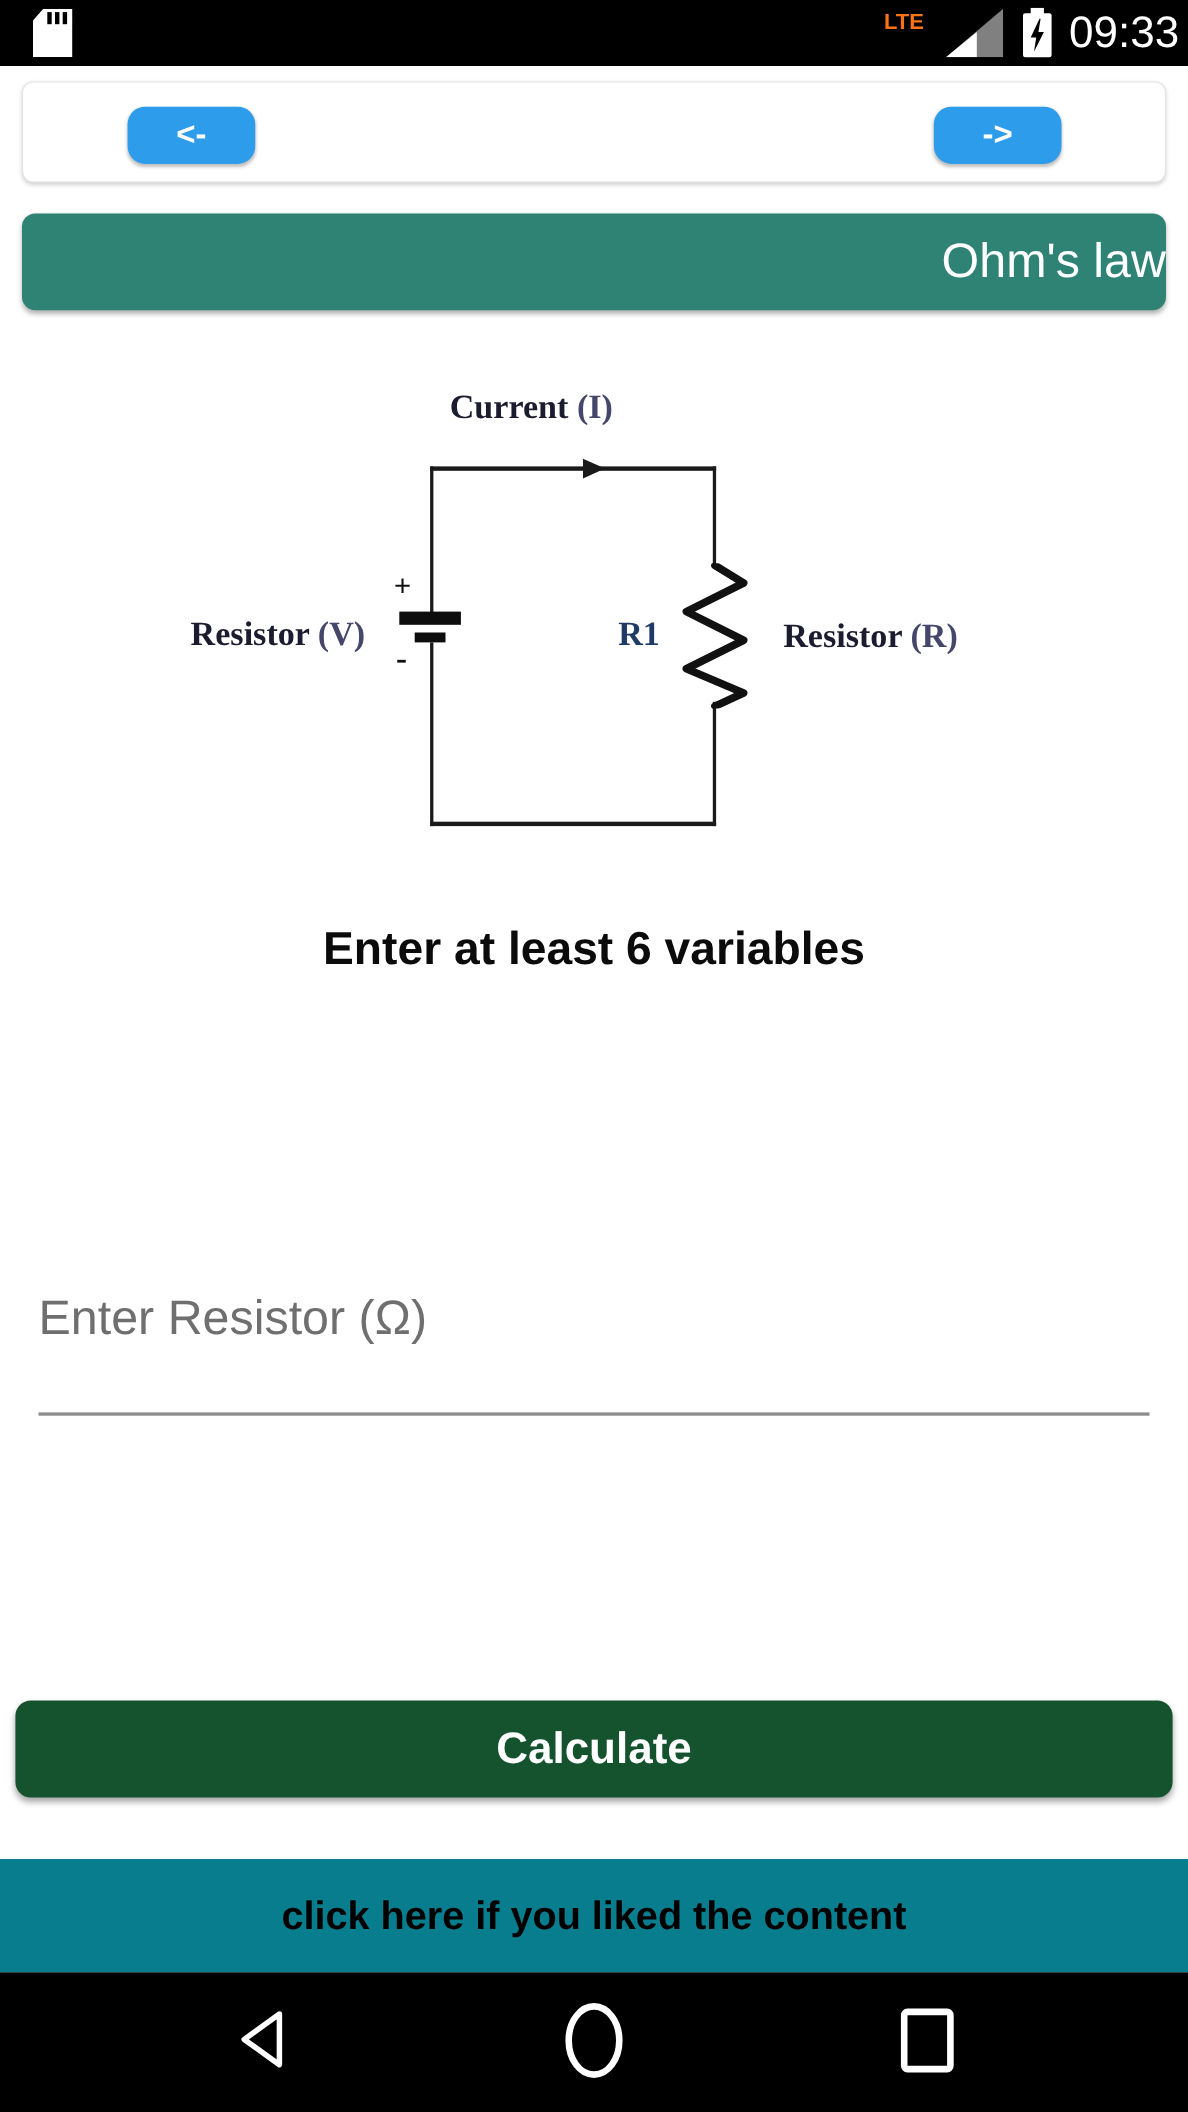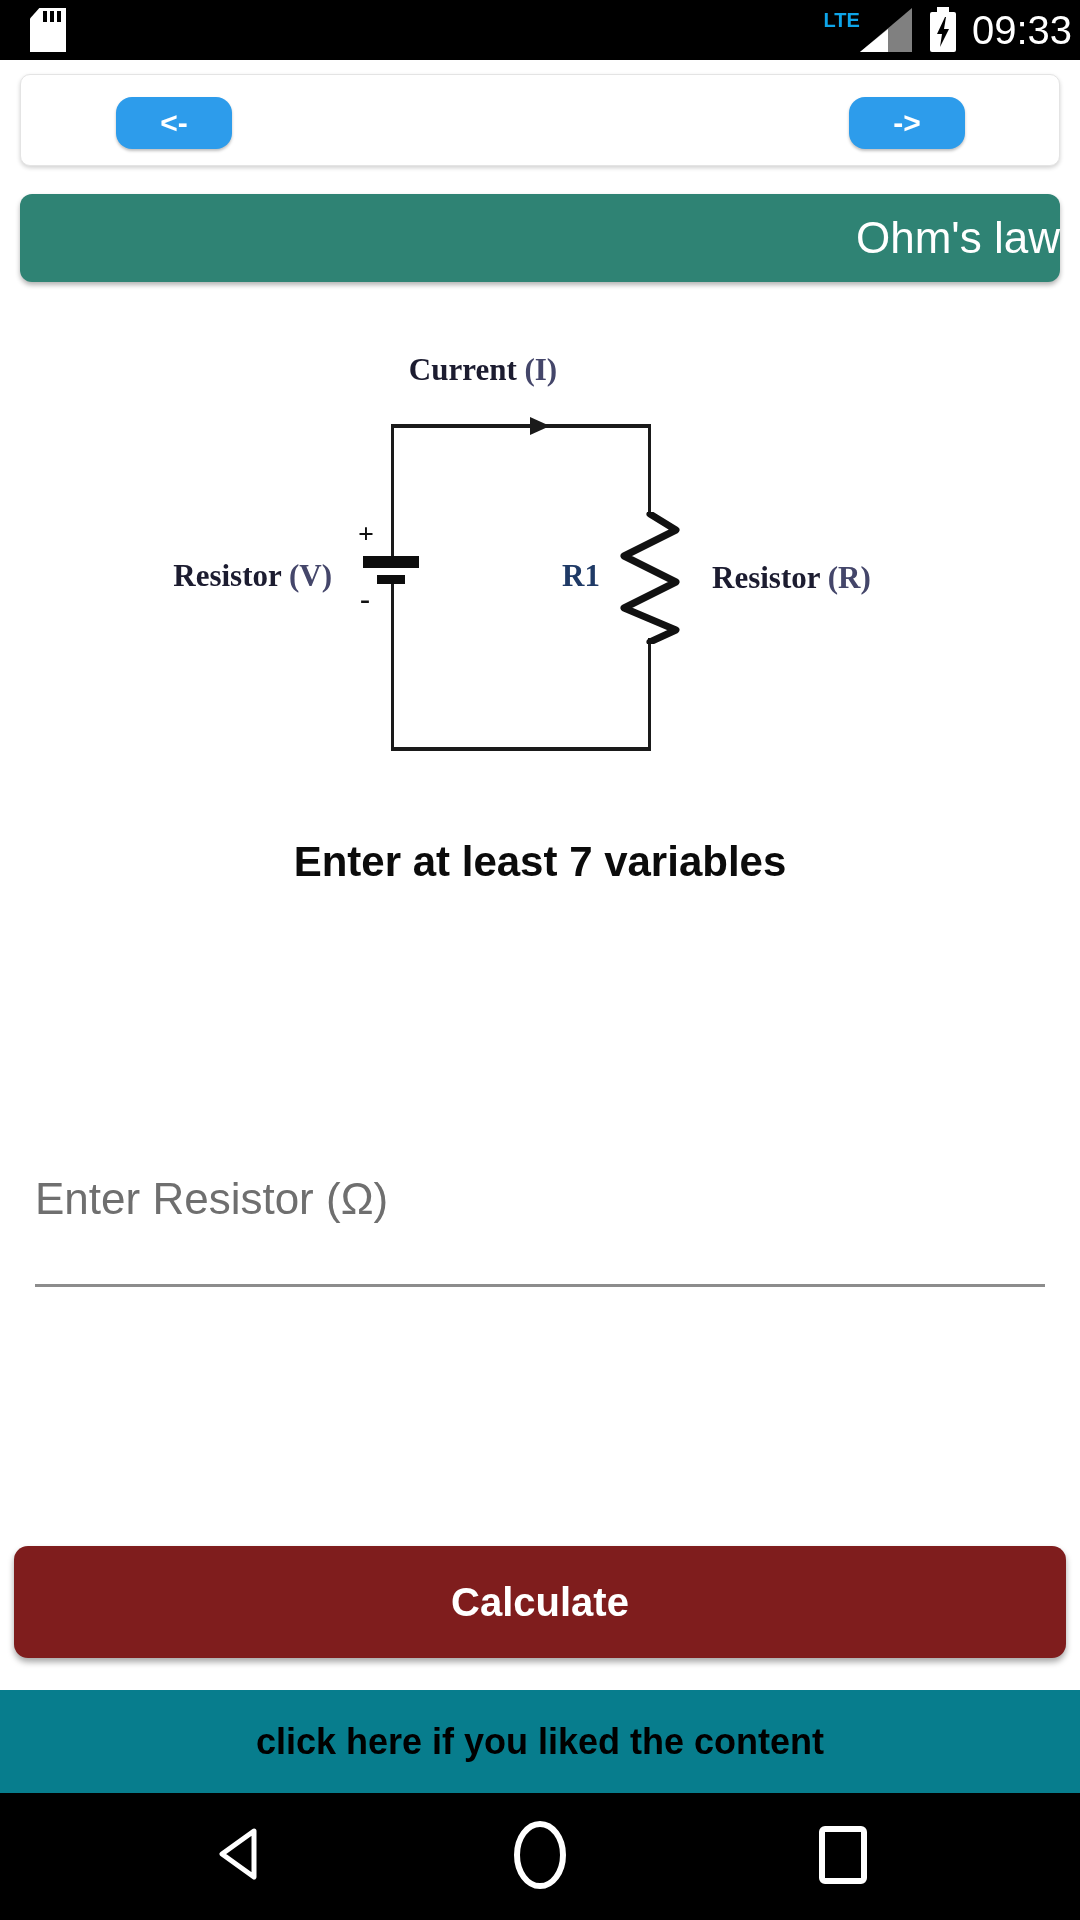--- a/index.html
+++ b/index.html
@@ -11,21 +11,21 @@
   .status-bar{
     position:absolute;left:0;top:0;width:1080px;height:60px;background:#000;
     display:flex;align-items:center;
   }
   .sd-icon{
     position:absolute;left:30px;top:8px;width:36px;height:44px;background:#fff;
     clip-path:polygon(26% 0,100% 0,100% 100%,0 100%,0 24%);
   }
   .sd-slot{position:absolute;top:3px;width:4px;height:11px;background:#000;}
   .status-right{position:absolute;right:8px;top:0;height:60px;display:flex;align-items:center;}
-  .lte-text{color:#0ea5e9;font-size:20px;font-weight:bold;letter-spacing:0;position:relative;top:-10px;margin-right:0;}
+  .lte-text{color:#f97316;font-size:20px;font-weight:bold;letter-spacing:0;position:relative;top:-10px;margin-right:20px;}
   .sig-svg{margin-right:16px;}
   .batt-svg{margin-right:14px;}
   .clock{color:#fff;font-size:40px;font-weight:400;}
   
   .header-card{
     position:absolute;left:20px;top:74px;width:1040px;height:92px;background:#fff;
     border:1px solid #e4e4e4;border-radius:10px;box-shadow:0 2px 4px rgba(0,0,0,.18);
     display:flex;align-items:center;justify-content:center;box-sizing:border-box;
   }
   .nav-btn{
@@ -67,22 +67,22 @@
     position:absolute;left:35px;width:1010px;border:none;outline:none;
     border-bottom:3px solid #8c8c8c;background:transparent;
     font-size:44px;color:#333;height:58px;padding:0 0 56px 0;
     font-family:"Liberation Sans",sans-serif;border-radius:0;
   }
   .field::placeholder{color:#6f6f6f;opacity:1;}
   .field.f1{top:960px;}
   .field.f2{top:1170px;}
   .field.f3{top:1376px;}
   .calc-btn{
-    position:absolute;left:14px;top:1546px;width:1052px;height:112px;
-    background:#7f1d1d;border:none;border-radius:14px;color:#fff;
+    position:absolute;left:14px;top:1546px;width:1052px;height:88px;
+    background:#14532d;border:none;border-radius:14px;color:#fff;
     font-size:40px;font-weight:bold;box-shadow:0 4px 6px rgba(0,0,0,.35);
     font-family:"Liberation Sans",sans-serif;
   }
   .like-banner{
     position:absolute;left:0;top:1690px;width:1080px;height:103px;background:#077d8d;
     display:flex;align-items:center;justify-content:center;
     color:#000000;font-size:36px;font-weight:bold;
   }
   
   .nav-bar{position:absolute;left:0;top:1793px;width:1080px;height:127px;background:#000;}
@@ -151,21 +151,21 @@
     <span class="d-label" style="left:562px;top:228px;color:#1f3a66;">R1</span>
     <svg style="position:absolute;left:614px;top:182px;" width="72" height="132" viewBox="0 0 72 132">
       <polyline points="36,2 62,18 10,44 62,70 10,96 62,118 36,130" fill="none" stroke="#111" stroke-width="7" stroke-linejoin="round" stroke-linecap="round"></polyline>
     </svg>
     <div class="d-label" style="left:712px;top:230px;">
       <span>Resistor</span>
       <span class="sym">(R)</span>
     </div>
   </div>
 
-  <div class="instruction">Enter at least 7 variables</div>
+  <div class="instruction">Enter at least 6 variables</div>
 
   <input class="field f2" type="text" placeholder="Enter Resistor (Ω)" style="">
 
   <button class="calc-btn">Calculate</button>
 
   <div class="like-banner">
     <span>click here if you liked the content</span>
   </div>
 
   <div class="nav-bar">

